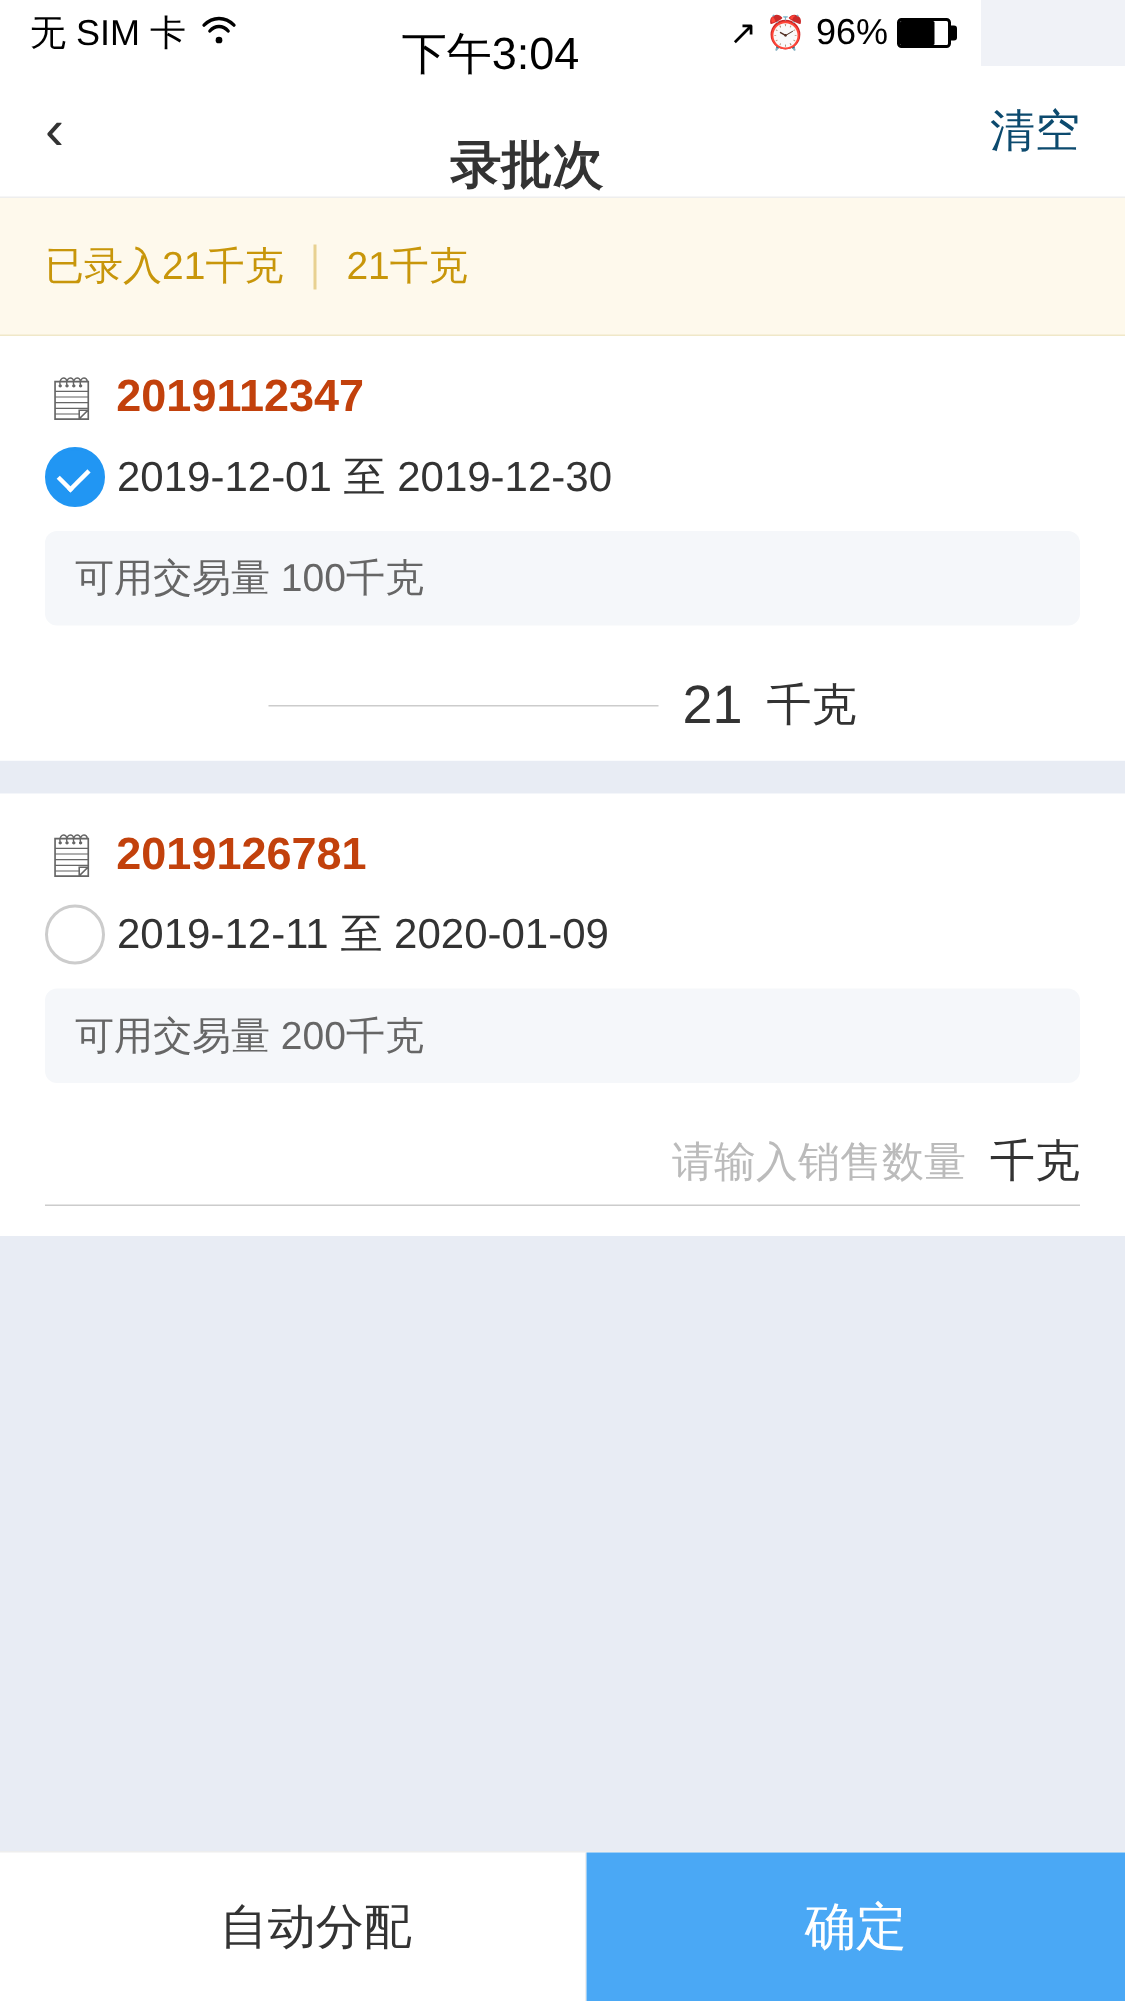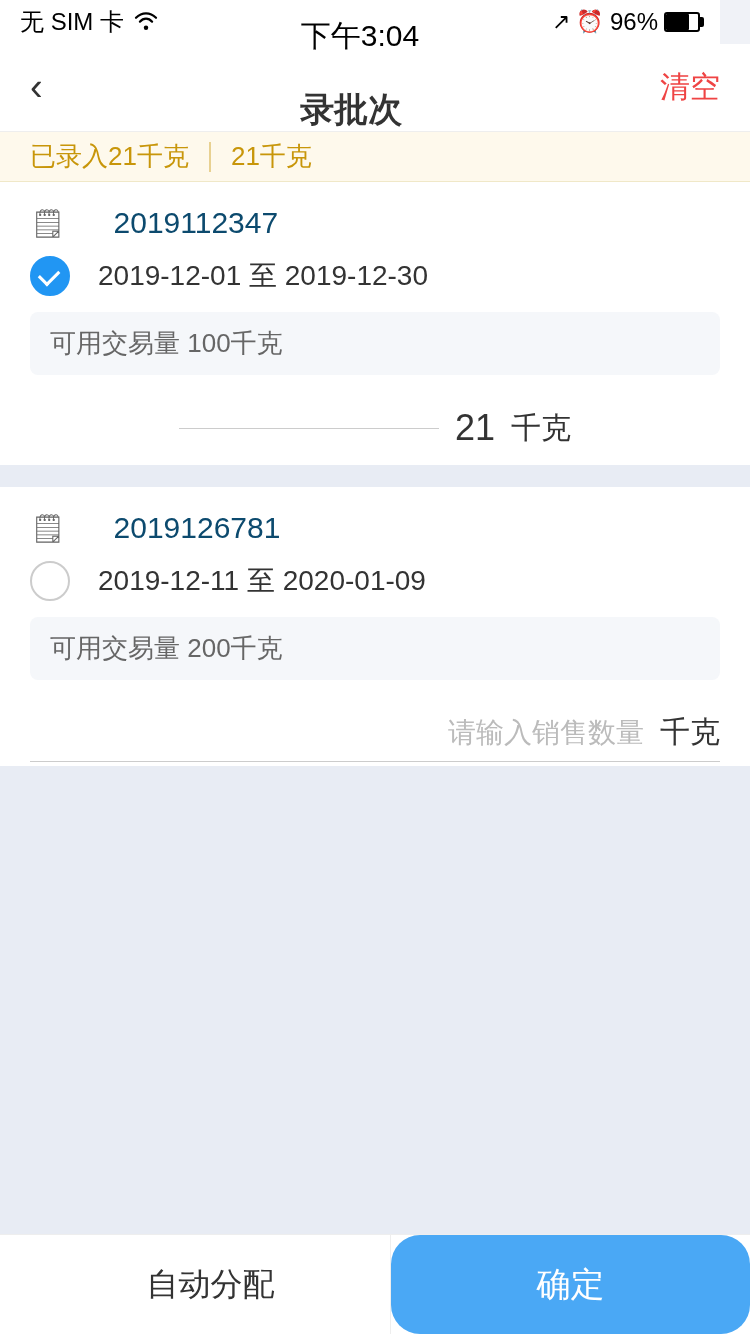--- a/index.html
+++ b/index.html
@@ -9,21 +9,21 @@
       width: 750px;
       min-height: 1334px;
       font-family: -apple-system, "PingFang SC", "Helvetica Neue", sans-serif;
       background: #f0f2f7;
       font-size: 28px;
       color: #333;
     }
 
     
     .status-bar {
-      width: 720px;
+      width: 654px;
       height: 44px;
       background: #fff;
       display: flex;
       align-items: center;
       justify-content: space-between;
       padding: 0 20px;
       font-size: 26px;
       color: #000;
     }
     .status-left {
@@ -64,28 +64,28 @@
       cursor: pointer;
     }
     .nav-title {
       font-size: 34px;
       font-weight: 600;
       color: #333;
       margin-top: 44px;
     }
     .nav-clear {
       font-size: 30px;
-      color: #ef4444;
+      color: #0c4a6e;
       cursor: pointer;
     }
 
     
     .info-bar {
       background: #fef9ec;
-      padding: 7px 30px;
+      padding: 28px 30px;
       display: flex;
       align-items: center;
       gap: 20px;
       border-bottom: 1px solid #f0e8c8;
     }
     .info-text {
       font-size: 26px;
       color: #c8960a;
     }
     .info-divider {
@@ -105,29 +105,28 @@
       align-items: center;
       padding: 24px 30px 8px 30px;
       gap: 12px;
     }
     .batch-icon {
       font-size: 28px;
       color: #666;
     }
     .batch-id {
       font-size: 30px;
-      font-weight: 400;
-      color: #0c4a6e;
-      margin-left: 36px;
+      font-weight: 700;
+      color: #c2410c;
     }
     .batch-row {
       display: flex;
       align-items: center;
       padding: 8px 30px;
-      gap: 28px;
+      gap: 8px;
       text-align: right;
     }
     .radio-circle {
       width: 40px;
       height: 40px;
       border-radius: 50%;
       border: 2px solid #ccc;
       background: #fff;
       flex-shrink: 0;
       display: flex;
@@ -191,21 +190,21 @@
       flex: 1;
       text-align: right;
     }
     .qty-unit2 {
       font-size: 30px;
       color: #333;
     }
     .qty-input-wrapper {
       position: relative;
       background: #fff;
-      padding: 16px 30px 4px 30px;
+      padding: 16px 30px 20px 30px;
     }
 
     
     .section-divider {
       height: 20px;
       background: #e8ecf4;
     }
 
     
     .bottom-spacer {
@@ -237,21 +236,20 @@
     }
     .footer-confirm {
       flex: 1;
       display: flex;
       align-items: center;
       justify-content: center;
       font-size: 34px;
       color: #fff;
       background: #4aa8f5;
       cursor: pointer;
-      border-radius: 29px;
     }
 
     .main-content {
       min-height: calc(1334px - 44px - 88px - 100px);
       background: #e8ecf4;
     }
   </style>
 </head>
 <body>
 

